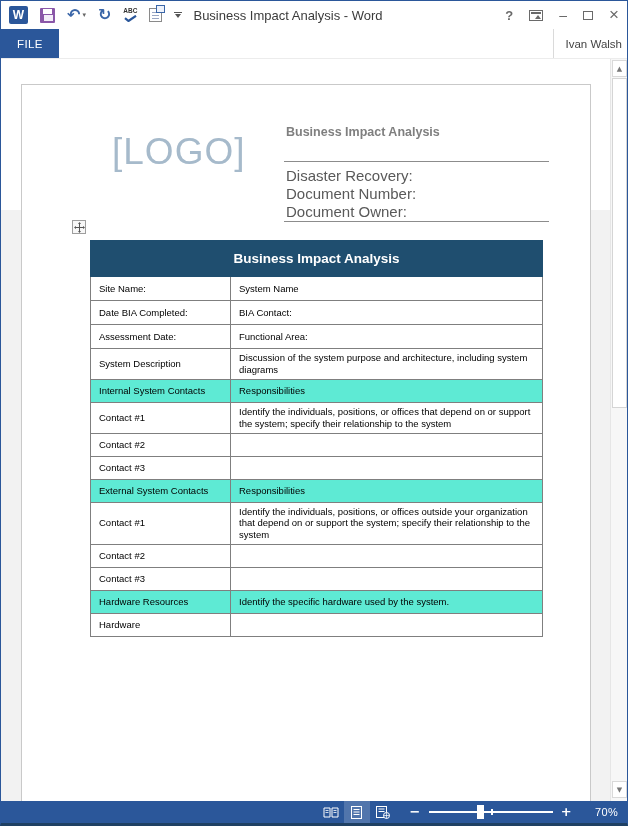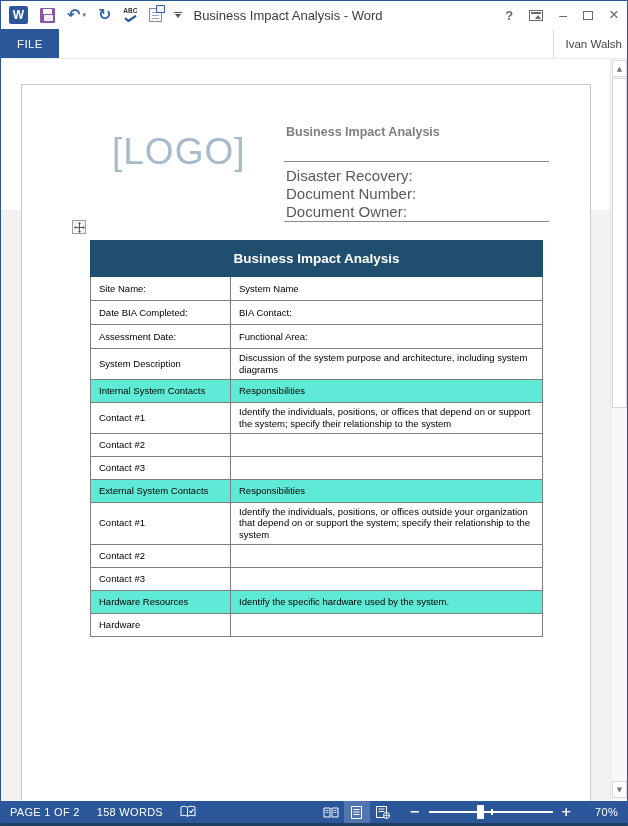--- a/index.html
+++ b/index.html
@@ -239,31 +239,20 @@
     </div>
 
     <div class="scrollbar">
       <div class="sb-btn sb-up">▲</div>
       <div class="sb-thumb"></div>
       <div class="sb-btn sb-down">▼</div>
     </div>
   </div>
 
   <div class="statusbar">
-    <div class="sb-left">
-      <span>PAGE 1 OF 2</span>
-      <span>158 WORDS</span>
-      <span>
-        <svg width="16" height="13" viewBox="0 0 16 13">
-          <path d="M1 2 C3 1 5.5 1 7.5 2.3 C9.5 1 12 1 15 2 V11 C12 10 9.5 10 7.5 11.3 C5.5 10 3 10 1 11 Z" fill="none" stroke="#fff" stroke-width="1"></path>
-          <path d="M7.5 2.3 V11.3" stroke="#fff" stroke-width="1"></path>
-          <path d="M9.5 6 L11 7.5 L13.5 4" stroke="#fff" stroke-width="1.2" fill="none"></path>
-        </svg>
-      </span>
-    </div>
     <div class="sb-right">
       <div class="view-btn">
         <svg width="16" height="11" viewBox="0 0 16 11">
           <path d="M1 1 H7 V10 H1 Z M9 1 H15 V10 H9 Z" fill="none" stroke="#fff" stroke-width="1"></path>
           <path d="M2.5 3.5 H5.5 M2.5 5.5 H5.5 M10.5 3.5 H13.5 M10.5 5.5 H13.5" stroke="#fff" stroke-width="0.8"></path>
         </svg>
       </div>
       <div class="view-btn active">
         <svg width="11" height="13" viewBox="0 0 11 13">
           <rect x="0.5" y="0.5" width="10" height="12" fill="none" stroke="#fff" stroke-width="1"></rect>

